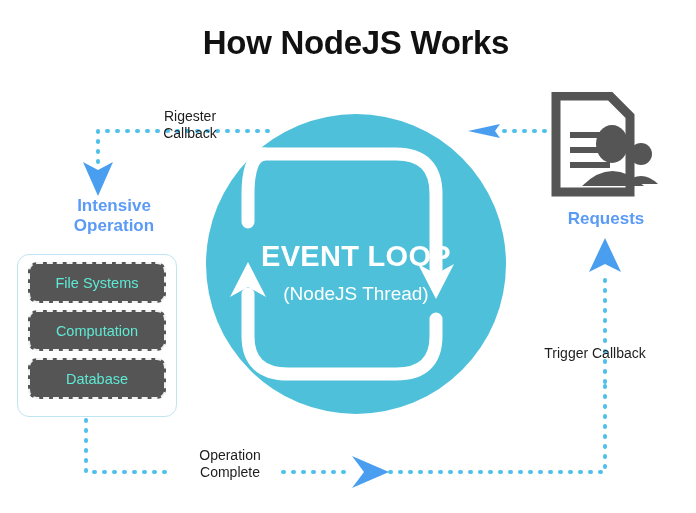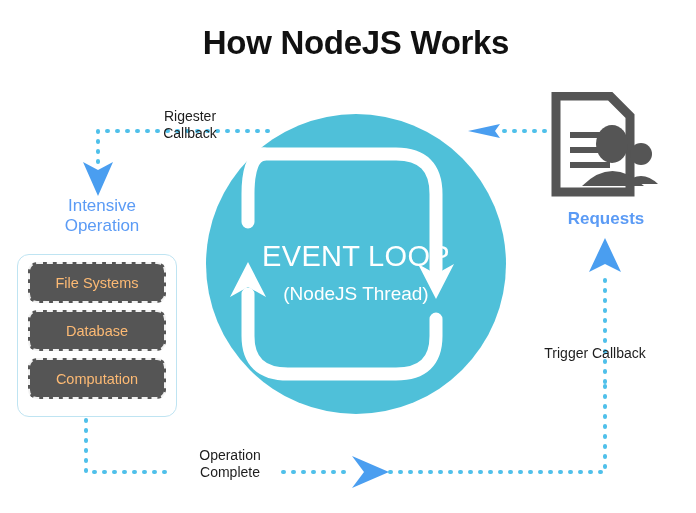--- a/index.html
+++ b/index.html
@@ -47,21 +47,21 @@
   .lbl-dark {
     color: #1d1d1d;
     font-size: 14px;
   }
   .lbl-blue {
     color: #5b9bf5;
     font-size: 17px;
   }
 
   #label-register   { left: 120px; top: 108px; width: 140px; }
-  #label-intensive  { left: 28px;  top: 196px; width: 148px; }
+  #label-intensive  { left: 40px;  top: 196px; width: 148px; font-weight: bold; }
   #label-requests   { left: 548px; top: 209px; width: 116px; font-weight: bold; }
   #label-trigger    { left: 500px; top: 345px; width: 190px; text-align: center; }
   #label-operation  { left: 150px; top: 447px; width: 160px; }
 
   
   #event-loop-circle {
     position: absolute;
     left: 206px;
     top: 114px;
     width: 300px;
@@ -70,21 +70,21 @@
     background: #4fc0d9;
   }
   #event-loop-title {
     position: absolute;
     left: 206px;
     top: 240px;
     width: 300px;
     text-align: center;
     color: #ffffff;
     font-size: 29px;
-    font-weight: normal;
+    font-weight: bold;
     letter-spacing: 0.3px;
   }
   #event-loop-subtitle {
     position: absolute;
     left: 206px;
     top: 283px;
     width: 300px;
     text-align: center;
     color: #ffffff;
     font-size: 19px;
@@ -102,21 +102,21 @@
     box-sizing: border-box;
     padding: 7px 10px;
   }
   .op-box {
     height: 41px;
     margin-bottom: 7px;
     background: #555555;
     border: 2px dashed #f2f2f2;
     border-radius: 9px;
     box-sizing: border-box;
-    color: #fdba74;
+    color: #5eead4;
     font-size: 14.5px;
     display: flex;
     align-items: center;
     justify-content: center;
   }
   .op-box:last-child { margin-bottom: 0; }
 
   
   #requests-icon {
     position: absolute;
@@ -178,24 +178,24 @@
   <div id="label-trigger" class="lbl lbl-dark">Trigger Callback</div>
 
   <div id="label-operation" class="lbl lbl-dark">Operation
 Complete</div>
 
   <div id="op-group">
     <div class="op-box">
       <span>File Systems</span>
     </div>
     <div class="op-box">
-      <span>Database</span>
+      <span>Computation</span>
     </div>
     <div class="op-box">
-      <span>Computation</span>
+      <span>Database</span>
     </div>
   </div>
 
   <svg id="requests-icon" viewBox="0 0 112 106">
 
     <path d="M 8 4 L 62 4 L 82 24 L 82 100 L 8 100 Z" fill="none" stroke="#555555" stroke-width="9" stroke-linejoin="miter"></path>
 
     <rect x="22" y="40" width="40" height="6" fill="#555555"></rect>
     <rect x="22" y="55" width="40" height="6" fill="#555555"></rect>
     <rect x="22" y="70" width="40" height="6" fill="#555555"></rect>

